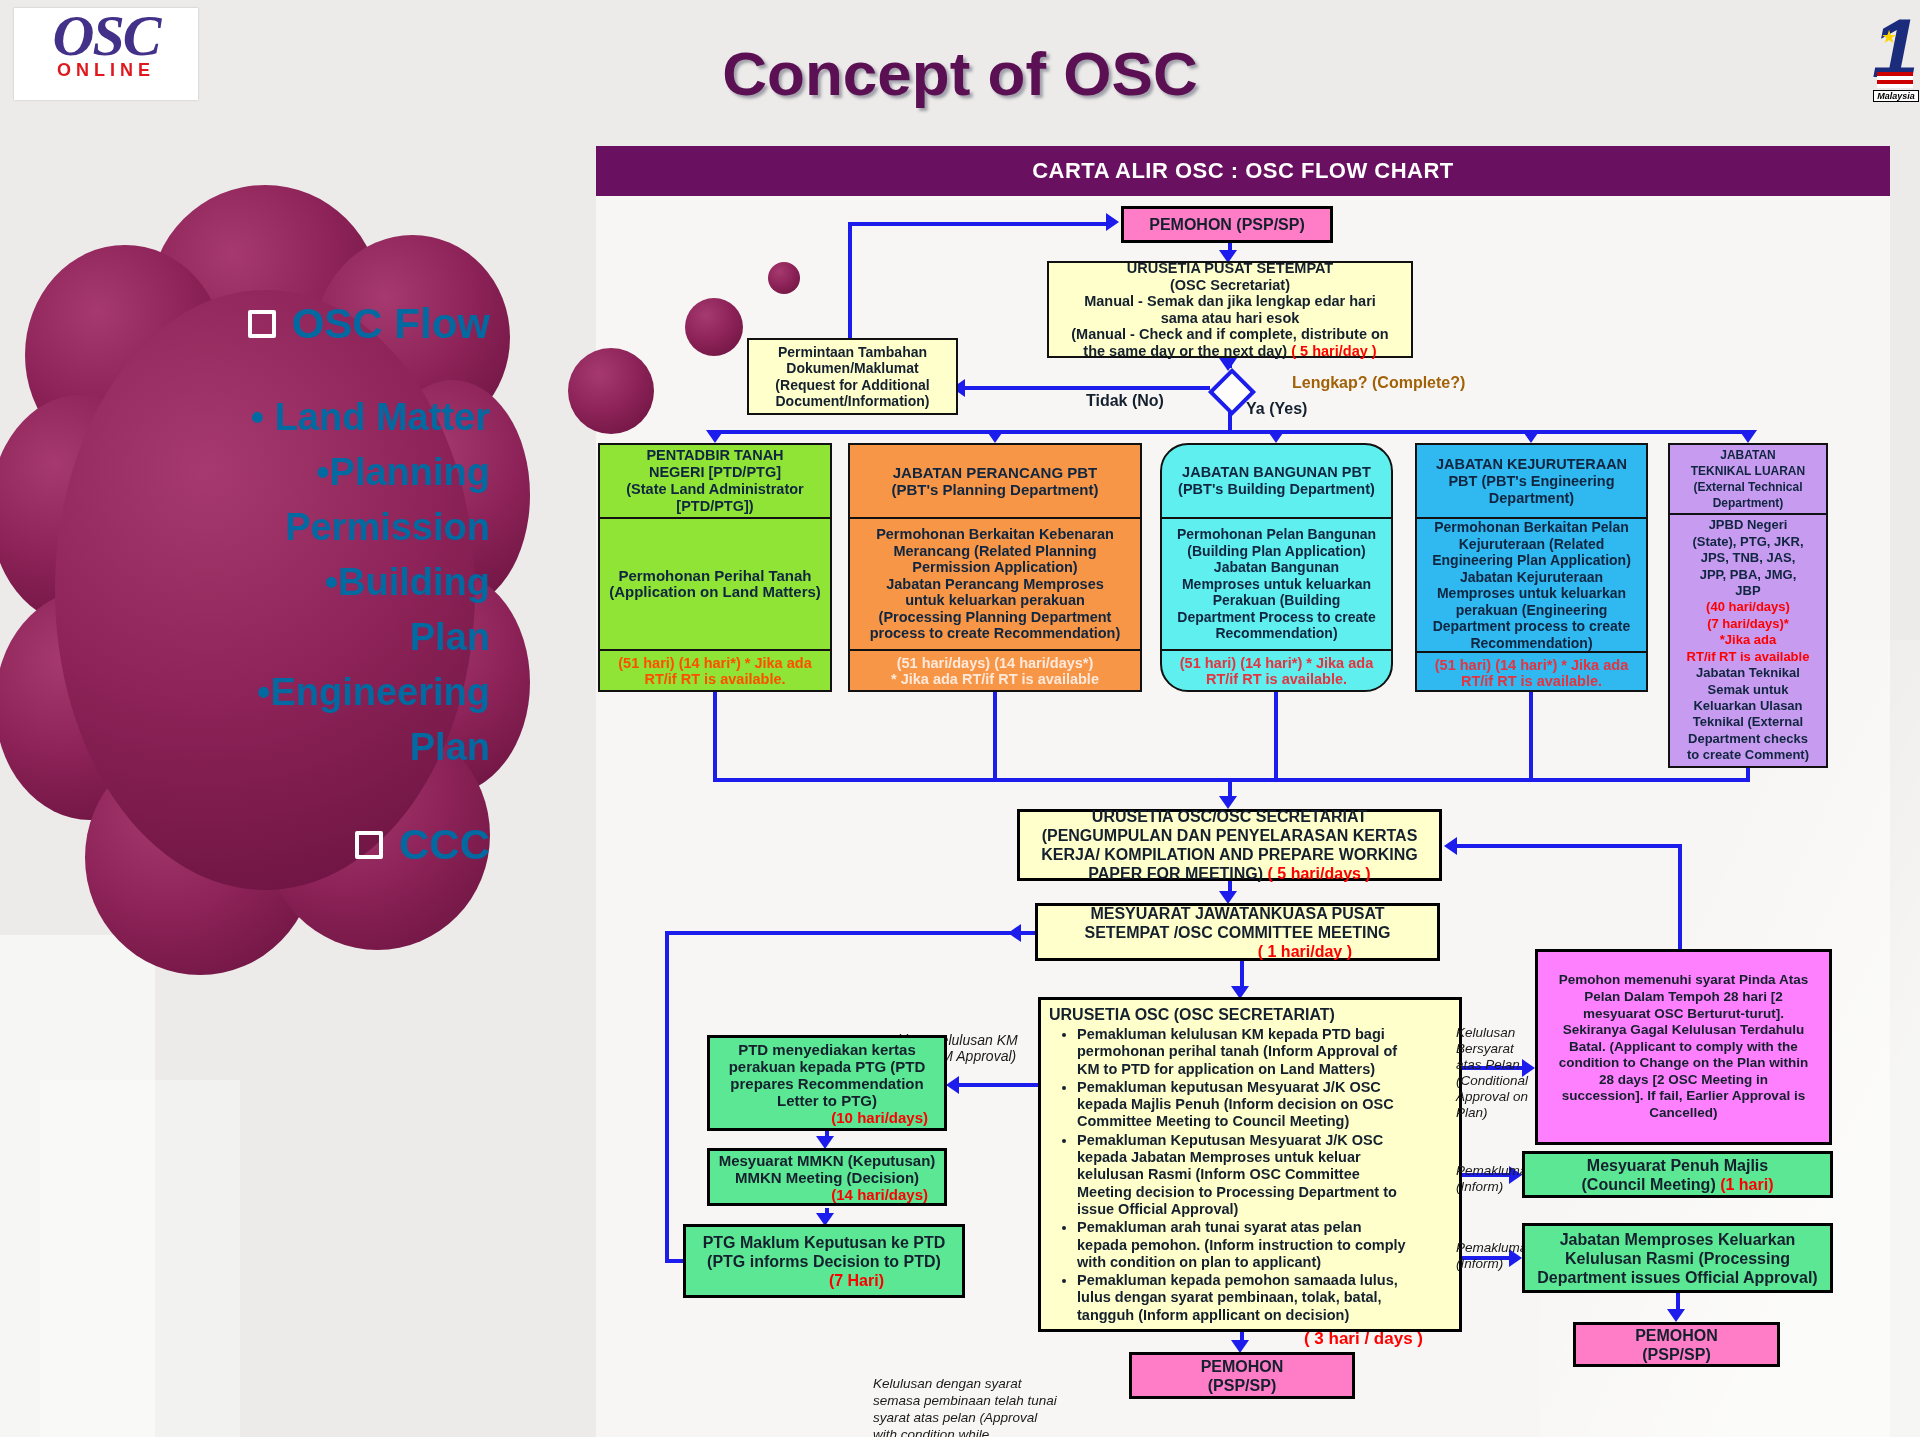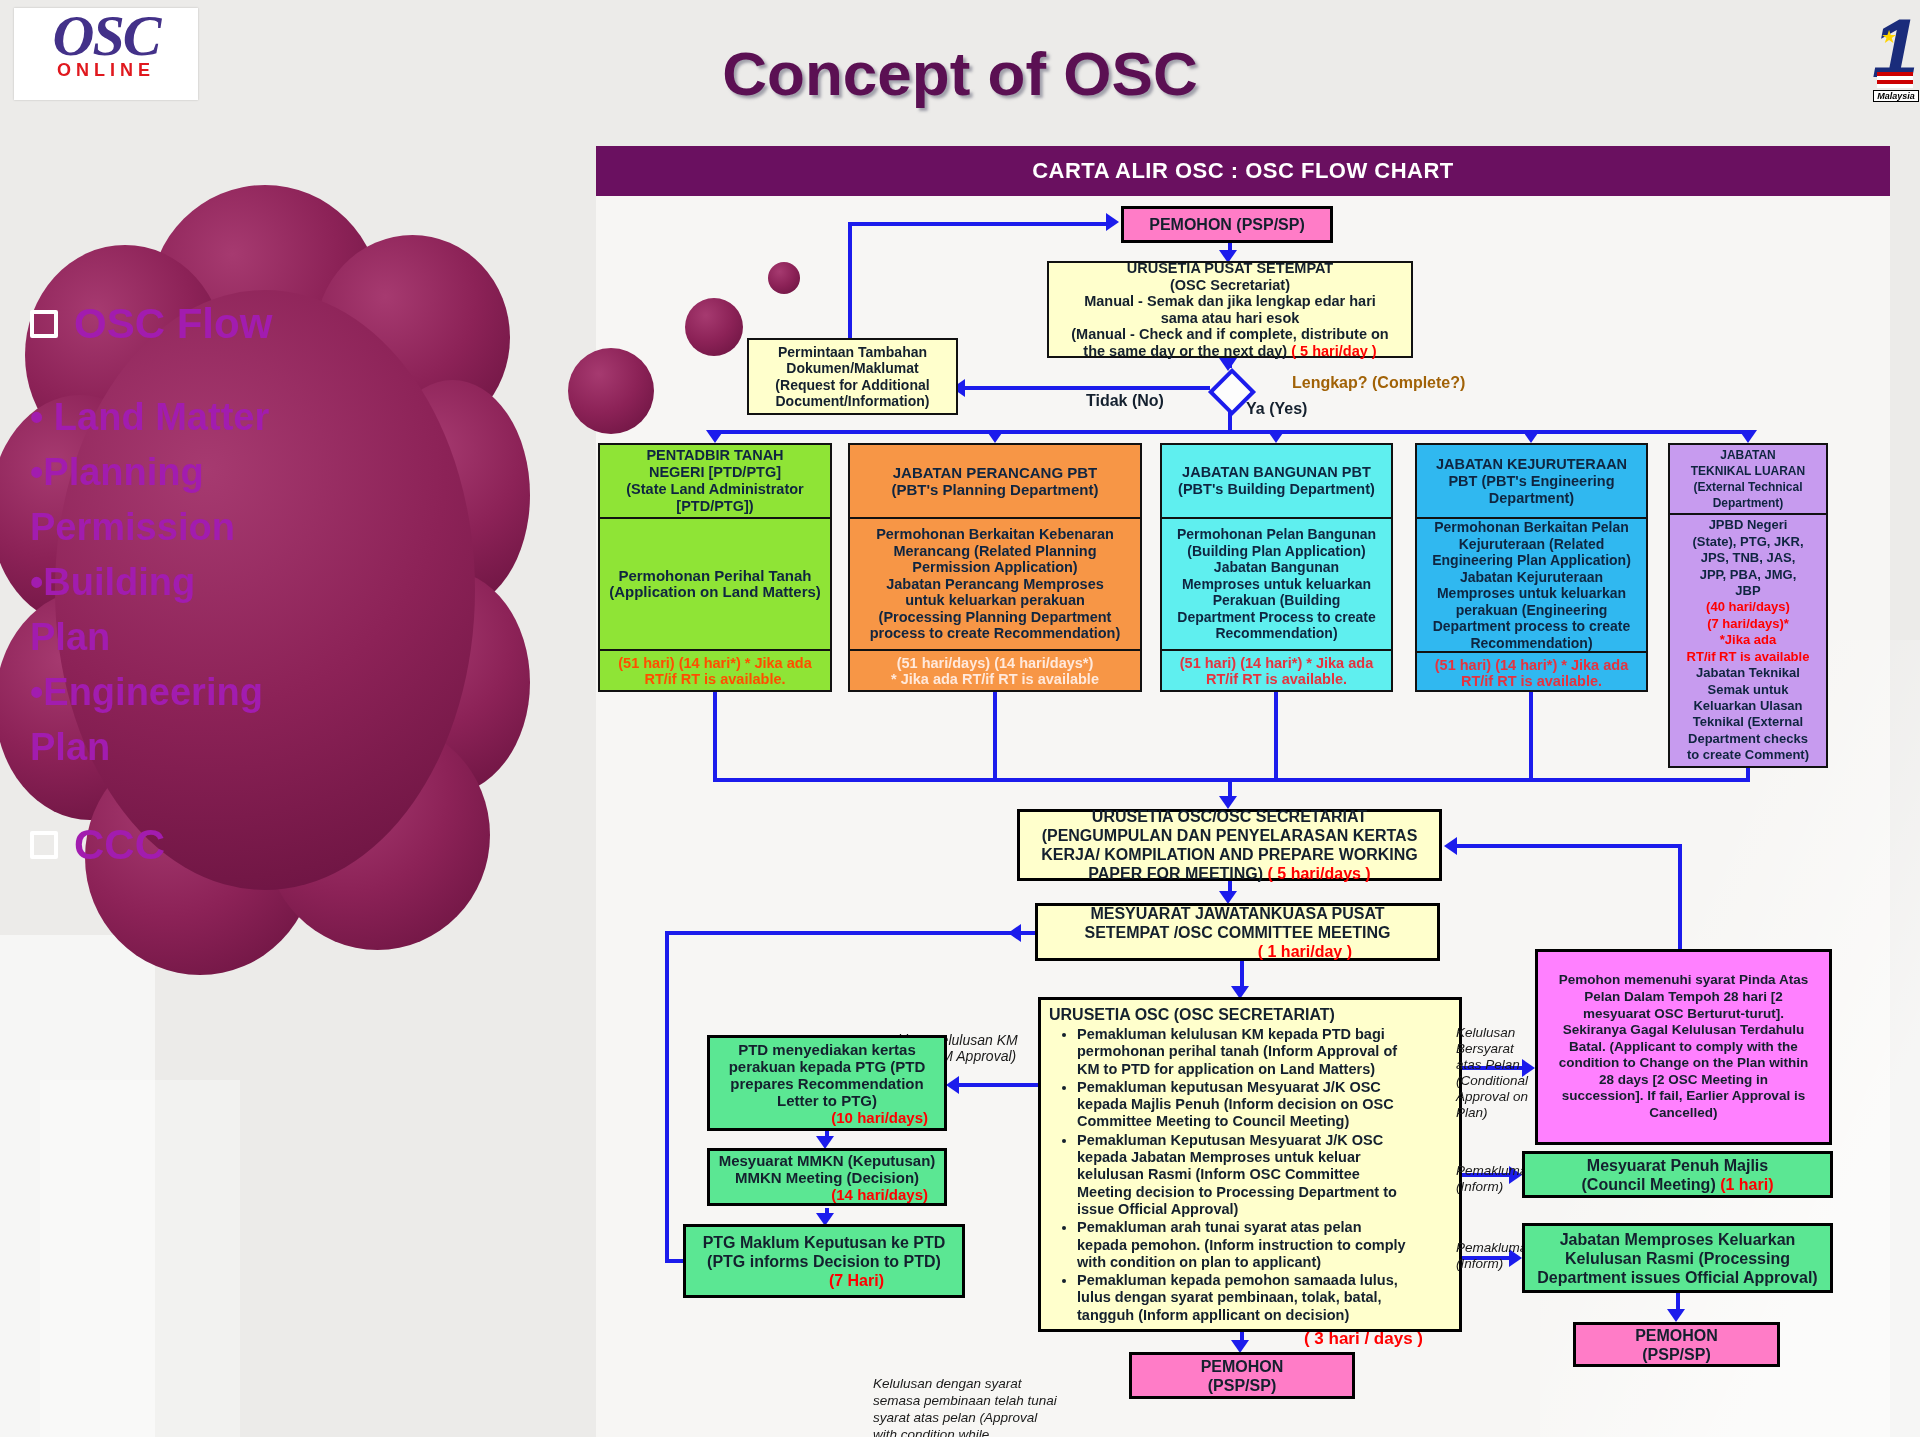--- a/index.html
+++ b/index.html
@@ -29,21 +29,21 @@
   .oneml{text-align:center;}
   .oneml .one{font-size:84px;line-height:80px;font-weight:900;color:#1A2C7B;font-style:italic;}
   .oneml .star{position:absolute;left:9px;top:18px;color:#FFD400;font-size:18px;}
   .oneml .stripes{position:absolute;left:5px;top:64px;width:36px;height:16px;
       background:repeating-linear-gradient(#CC0001 0 4px,#fff 4px 8px);}
   .oneml .ml{position:absolute;left:1px;top:82px;width:44px;background:#fff;border:1px solid #000;
       font-size:9px;font-style:italic;font-weight:bold;color:#000;}
 
   
   .petal{border-radius:50%;background:radial-gradient(circle at 36% 30%, #A63A70 0%, #8C2257 48%, #731746 82%, #651040 100%);}
-  .cloudtxt{color:#a21caf;font-weight:bold;text-align:left;}
+  .cloudtxt{color:#0369a1;font-weight:bold;text-align:right;}
   .cloudtxt .row1{font-size:42px;margin-bottom:42px;}
   .cloudtxt .item{font-size:38px;line-height:55px;}
   .cloudtxt .row2{font-size:42px;margin-top:46px;}
   .sq{display:inline-block;width:20px;height:20px;border:4px solid #fff;border-radius:2px;
       margin-right:16px;vertical-align:baseline;}
 
   
   .hl{position:absolute;height:4px;background:var(--blue);}
   .vl{position:absolute;width:4px;background:var(--blue);}
   .ad{position:absolute;width:0;height:0;border-left:9px solid transparent;border-right:9px solid transparent;border-top:13px solid var(--blue);}
@@ -229,21 +229,21 @@
 Merancang (Related Planning
 Permission Application)
 Jabatan Perancang Memproses
 untuk keluarkan perakuan
 (Processing Planning Department
 process to create Recommendation)</div>
     <div class="df pre peach">(51 hari/days) (14 hari/days*)
 * Jika ada RT/if RT is available</div>
   </div>
 
-  <div class="dept d-build" style="left:1160px;top:443px;width:233px;height:249px;">
+  <div class="dept d-build" style="left:1160px;top:443px;width:233px;height:249px;border-radius:28px;">
     <div class="dh pre" style="font-size:14.5px;">JABATAN BANGUNAN PBT
 (PBT's Building Department)</div>
     <div class="db pre">Permohonan Pelan Bangunan
 (Building  Plan Application)
 Jabatan Bangunan
 Memproses untuk keluarkan
 Perakuan (Building
 Department Process to create
 Recommendation)</div>
     <div class="df pre crimson">(51 hari) (14 hari*) * Jika ada

